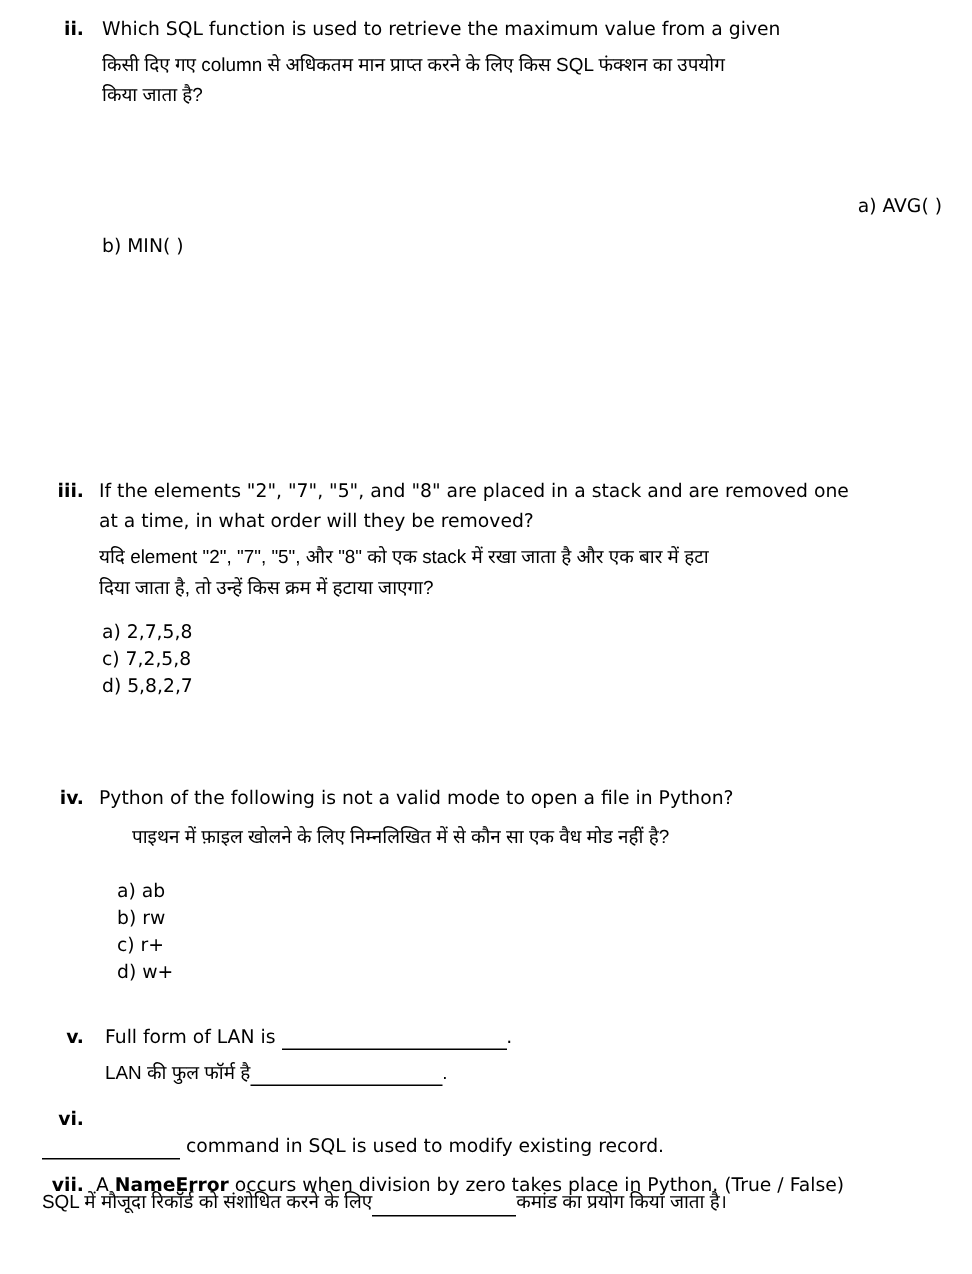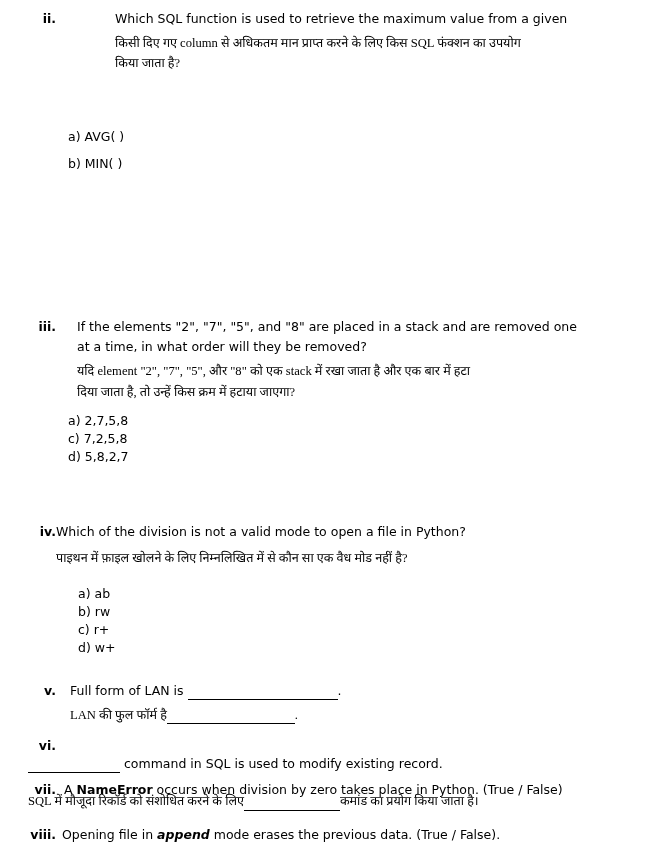--- a/index.html
+++ b/index.html
@@ -34,43 +34,43 @@
     font-size: 12.5px;
   }
   .qbody {
     flex: 1 1 auto;
   }
   .just {
     text-align: justify;
     text-align-last: left;
   }
   .hindi {
-    font-family: Liberation Serif, serif;
+    font-family: Liberation Sans, sans-serif;
     font-size: 12.6px;
   }
   .blank {
     display: inline-block;
     border-bottom: 1px solid #000;
     vertical-align: bottom;
   }
   .bold { font-weight: bold; }
   .bolditalic { font-weight: bold; font-style: italic; }
 
   
-  #q-ii   { position: absolute; left: 30px;  top: 10px;  width: 600px; gap: 47px; }
+  #q-ii   { position: absolute; left: 30px;  top: 10px;  width: 600px; }
   #q-ii .qnum { width: 26px; margin-right: 12px; }
   #q-ii-opts-top { position: absolute; left: 68px; top: 128px; width: 560px; }
   #q-ii-opts-bot { position: absolute; left: 68px; top: 250px; width: 560px; }
 
   #q-iii  { position: absolute; left: 28px; top: 318px; width: 604px; }
-  #q-iii .qnum { width: 28px; margin-right: 21px; }
+  #q-iii .qnum { width: 28px; margin-right: 10px; }
   #q-iii-opts { position: absolute; left: 68px; top: 412px; width: 560px; }
 
   #q-iv   { position: absolute; left: 28px; top: 523px; width: 604px; }
-  #q-iv .qnum { width: 28px; }
+  #q-iv .qnum { width: 28px; margin-right: 10px; }
   #q-iv-opts { position: absolute; left: 78px; top: 585px; width: 560px; }
 
   #q-v    { position: absolute; left: 32px; top: 682px; width: 600px; }
   #q-v .qnum { width: 24px; margin-right: 14px; }
 
   #q-vi   { position: absolute; left: 28px; top: 737px; width: 604px; flex-direction: column; }
   #q-vi .qnum { width: 28px; margin-right: 10px; }
 
   #q-vii  { position: absolute; left: 24px; top: 781px; width: 608px; }
   #q-vii .qnum { width: 32px; margin-right: 8px; }
@@ -89,21 +89,21 @@
   <div class="qblock" id="q-ii">
     <div class="qnum">ii.</div>
     <div class="qbody">
       <div class="line just">Which SQL function is used to retrieve the maximum value from a given</div>
       <div class="line hindi l2" style="margin-top:6px;">किसी दिए गए column से अधिकतम मान प्राप्त करने के लिए किस SQL फंक्शन का उपयोग</div>
       <div class="line hindi l2">किया जाता है?</div>
     </div>
   </div>
 
   <div id="q-ii-opts-top">
-    <div class="optrow" style="margin-bottom:9px;">a) AVG( )</div>
+    <div class="optrow" style="margin-bottom:9px;text-align:right;">a) AVG( )</div>
     <div class="optrow">b) MIN( )</div>
   </div>
 
 
   <div class="qblock" id="q-iii">
     <div class="qnum">iii.</div>
     <div class="qbody">
       <div class="line just">If the elements "2", "7", "5", and "8" are placed in a stack and are removed one</div>
       <div class="line l2">at a time, in what order will they be removed?</div>
       <div class="line hindi" style="margin-top:6px;">यदि element "2", "7", "5", और "8" को एक stack में रखा जाता है और एक बार में हटा</div>
@@ -113,22 +113,22 @@
 
   <div id="q-iii-opts">
     <div class="optrow">a) 2,7,5,8</div>
     <div class="optrow">c) 7,2,5,8</div>
     <div class="optrow">d) 5,8,2,7</div>
   </div>
 
   <div class="qblock" id="q-iv">
     <div class="qnum">iv.</div>
     <div class="qbody">
-      <div class="line">Which of the division is not a valid mode to open a file in Python?</div>
-      <div class="line hindi" style="margin-top:8px;">पाइथन में फ़ाइल खोलने के लिए निम्नलिखित में से कौन सा एक वैध मोड नहीं है?</div>
+      <div class="line">Python of the following is not a valid mode to open a file in Python?</div>
+      <div class="line hindi" style="margin-top:8px;margin-left:22px;">पाइथन में फ़ाइल खोलने के लिए निम्नलिखित में से कौन सा एक वैध मोड नहीं है?</div>
     </div>
   </div>
 
   <div id="q-iv-opts">
     <div class="optrow">a) ab</div>
     <div class="optrow">b) rw</div>
     <div class="optrow">c) r+</div>
     <div class="optrow">d) w+</div>
   </div>
 
@@ -148,20 +148,14 @@
     </div>
   </div>
 
   <div class="qblock" id="q-vii">
     <div class="qnum">vii.</div>
     <div class="qbody">
       <div class="line"><span>A </span><span class="bold">NameError</span><span> occurs when division by zero takes place in Python. (True / False)</span></div>
     </div>
   </div>
 
-  <div class="qblock" id="q-viii">
-    <div class="qnum">viii.</div>
-    <div class="qbody">
-      <div class="line"><span>Opening file in </span><span class="bolditalic">append</span><span> mode erases the previous data. (True / False).</span></div>
-    </div>
-  </div>
 
 </div>
 
 </body></html>

